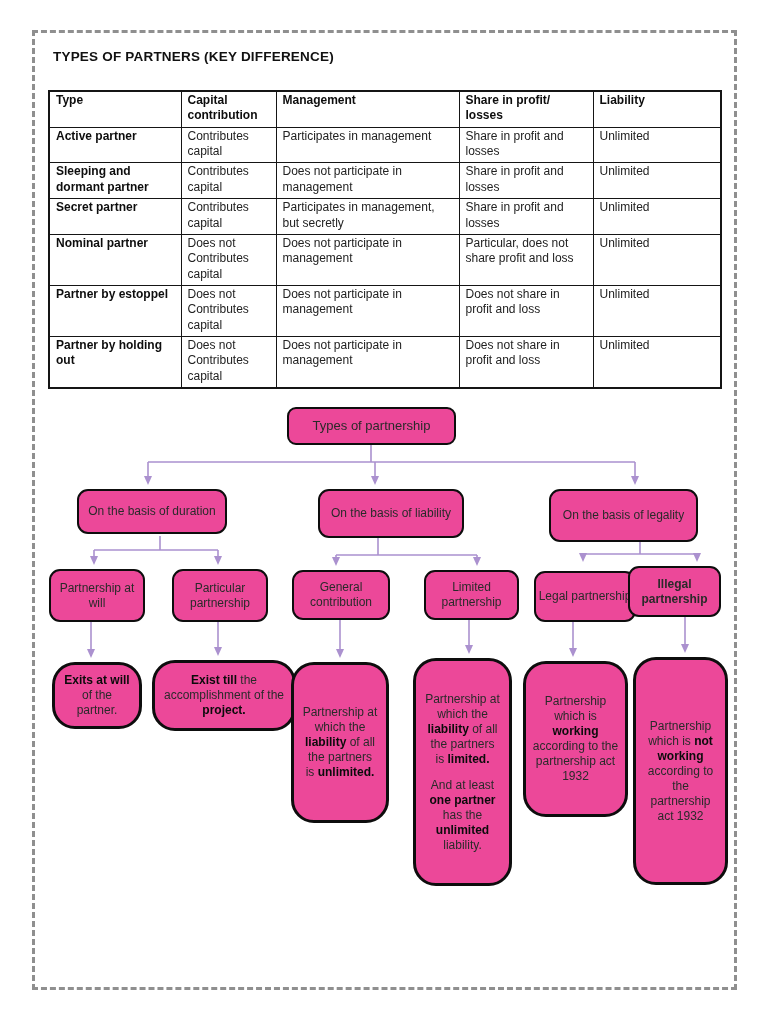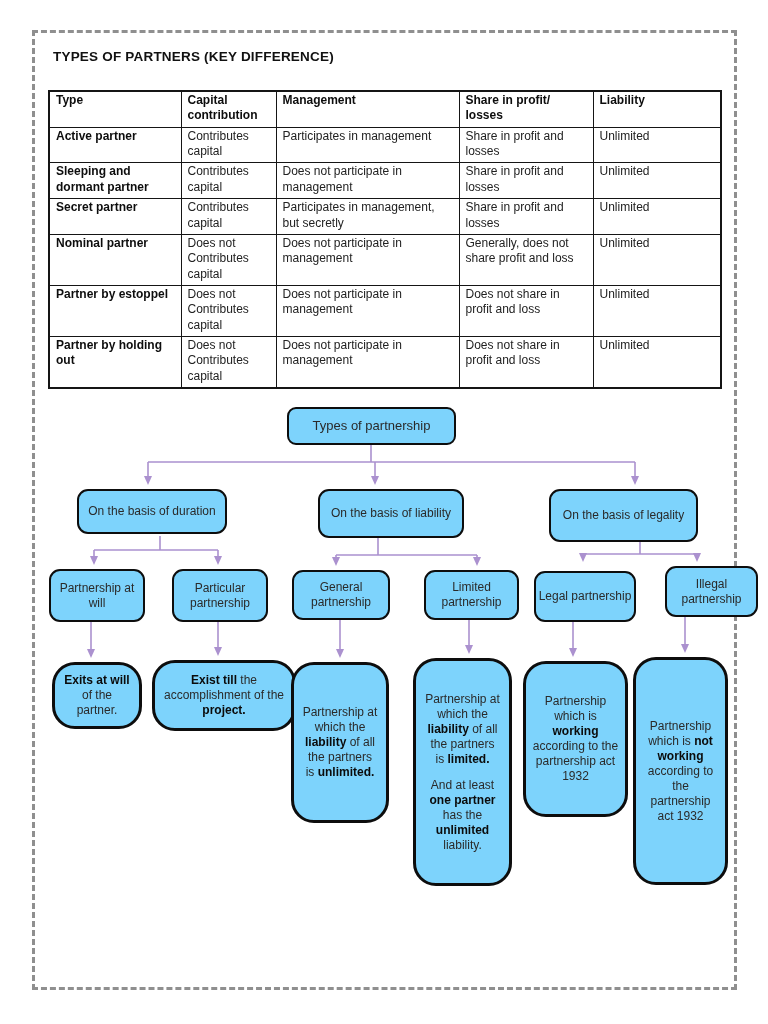--- a/index.html
+++ b/index.html
@@ -34,21 +34,21 @@
   table.partners thead th { font-weight:bold; color:#0d0d0d; }
   table.partners tbody td:first-child { font-weight:bold; color:#0d0d0d; }
 
   
   .flowchart { position:absolute; left:0; top:0; width:768px; height:1024px; pointer-events:none; }
   .connectors { position:absolute; left:0; top:0; }
   .connectors path { fill:none; stroke:var(--arrow,#ab91cf); stroke-width:1.6px; }
 
   .fbox {
     position:absolute; display:flex; align-items:center; justify-content:center;
-    text-align:center; background:#7dd3fc; border:2.5px solid #0d0d0d;
+    text-align:center; background:#ec4899; border:2.5px solid #0d0d0d;
     font-size:12px; line-height:1.22; color:#2a2a2a;
   }
   .fbox.root  { border-radius:9px;  font-size:13px; }
   .fbox.lvl2  { border-radius:11px; }
   .fbox.lvl3  { border-radius:11px; }
   .fbox.leaf  { border-radius:23px; border-width:3px; flex-direction:column; line-height:1.25; }
   .fbox.leaf p { margin:0; }
   .fbox.leaf p + p { margin-top:11px; }
   .fbox b { color:#0b0b0b; }
 </style>
@@ -95,21 +95,21 @@
             <td>Secret partner</td>
             <td>Contributes capital</td>
             <td>Participates in management, but secretly</td>
             <td>Share in profit and losses</td>
             <td>Unlimited</td>
           </tr>
           <tr>
             <td>Nominal partner</td>
             <td>Does not Contributes capital</td>
             <td>Does not participate in management</td>
-            <td>Generally, does not share profit and loss</td>
+            <td>Particular, does not share profit and loss</td>
             <td>Unlimited</td>
           </tr>
           <tr>
             <td>Partner by estoppel</td>
             <td>Does not Contributes capital</td>
             <td>Does not participate in management</td>
             <td>Does not share in profit and loss</td>
             <td>Unlimited</td>
           </tr>
           <tr>
@@ -156,24 +156,24 @@
     </svg>
 
     <div class="fbox root" style="left:287px; top:407px; width:169px; height:38px;">Types of partnership</div>
 
     <div class="fbox lvl2" style="left:77px; top:489px; width:150px; height:45px;">On the basis of duration</div>
     <div class="fbox lvl2" style="left:318px; top:489px; width:146px; height:49px;">On the basis of liability</div>
     <div class="fbox lvl2" style="left:549px; top:489px; width:149px; height:53px;">On the basis of legality</div>
 
     <div class="fbox lvl3" style="left:49px; top:569px; width:96px; height:53px;">Partnership at will</div>
     <div class="fbox lvl3" style="left:172px; top:569px; width:96px; height:53px;">Particular partnership</div>
-    <div class="fbox lvl3" style="left:292px; top:570px; width:98px; height:50px;">General partnership</div>
+    <div class="fbox lvl3" style="left:292px; top:570px; width:98px; height:50px;">General contribution</div>
     <div class="fbox lvl3" style="left:424px; top:570px; width:95px; height:50px;">Limited partnership</div>
     <div class="fbox lvl3" style="left:534px; top:571px; width:102px; height:51px;">Legal partnership</div>
-    <div class="fbox lvl3" style="left:665px; top:566px; width:93px; height:51px;">Illegal partnership</div>
+    <div class="fbox lvl3" style="left:628px; top:566px; width:93px; height:51px;font-weight:bold;">Illegal partnership</div>
 
     <div class="fbox leaf" style="left:52px; top:662px; width:90px; height:67px; padding:2px 6px;">
         <p><b>Exits at will</b><span> of the partner.</span></p>
       </div>
     <div class="fbox leaf" style="left:152px; top:660px; width:144px; height:71px; padding:12px 6px;">
         <p><b>Exist till</b><span> the accomplishment of the </span><b>project.</b></p>
       </div>
     <div class="fbox leaf" style="left:291px; top:662px; width:98px; height:161px; padding:4px 8px;">
         <p><span>Partnership at which the </span><b>liability</b><span> of all the partners is </span><b>unlimited.</b></p>
       </div>

